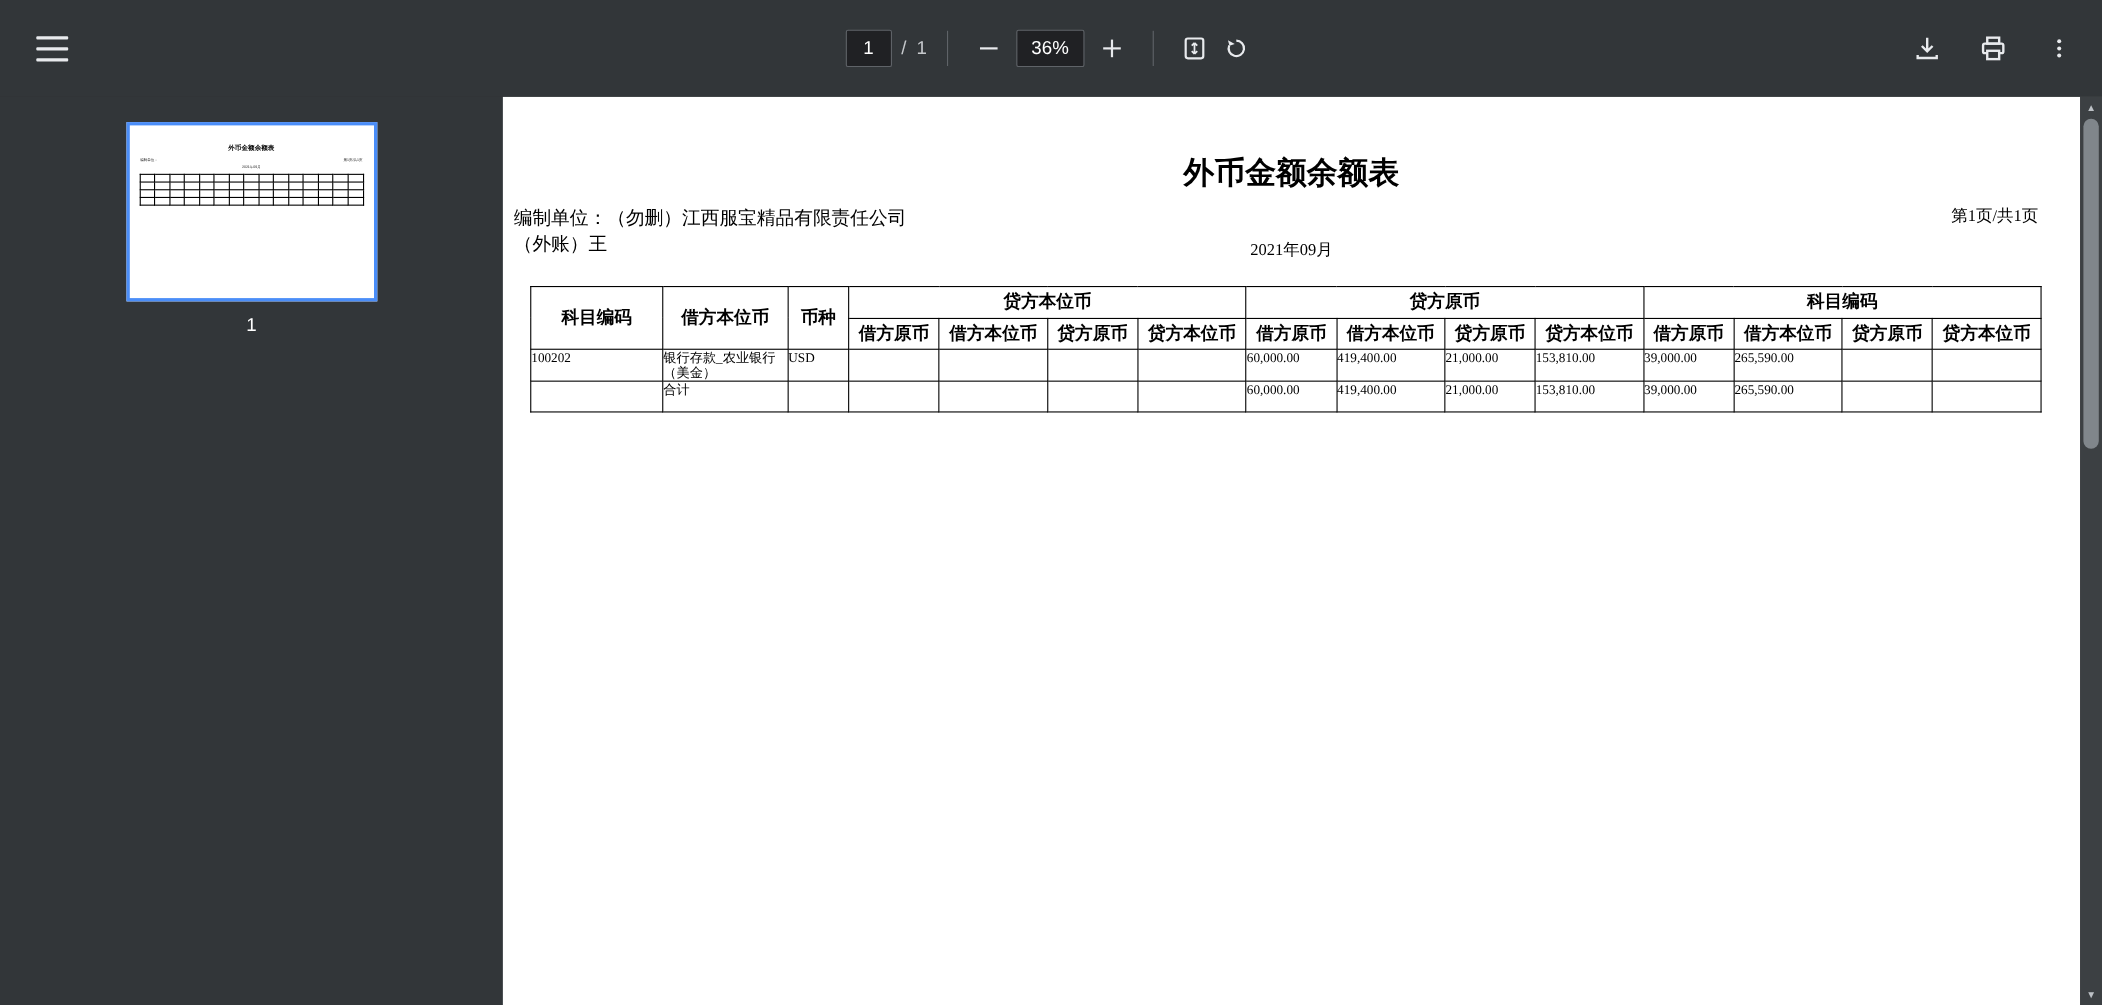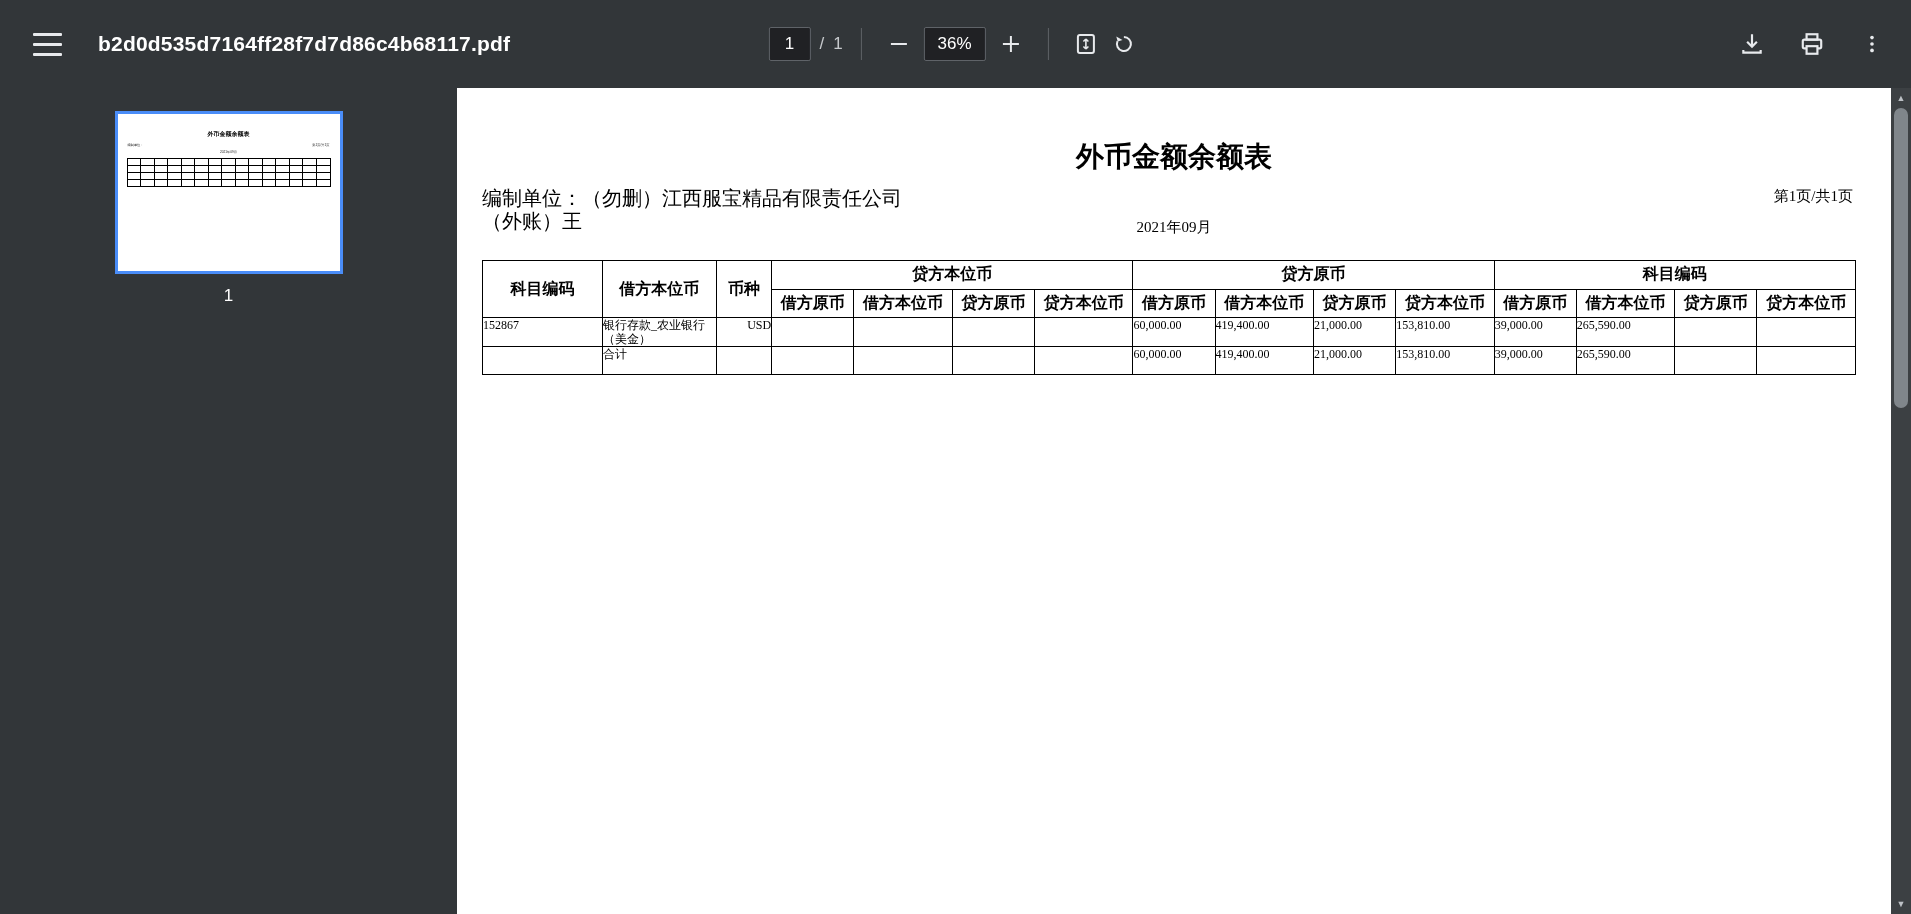--- a/index.html
+++ b/index.html
@@ -150,22 +150,22 @@
     color: #000;
     font-family: "Liberation Serif", serif;
   }
   .doc-title {
     position: absolute; top: 50px; left: 0; right: 0;
     text-align: center;
     font-size: 28px; font-weight: bold;
     font-family: "Liberation Serif", serif;
   }
   .doc-unit {
-    position: absolute; top: 99px; left: 25px;
-    font-size: 20px; line-height: 23px;
+    position: absolute; top: 99px; left: 10px;
+    font-size: 17px; line-height: 23px;
     font-family: Liberation Sans, sans-serif;
     white-space: pre-line;
   }
   .doc-pageno {
     position: absolute; top: 99px; right: 38px;
     font-size: 15px;
     font-family: "Liberation Serif", serif;
   }
   .doc-period {
     position: absolute; top: 130px; left: 0; right: 0;
@@ -189,33 +189,32 @@
     height: 28px;
   }
   table.fin th.tall { height: 57px; margin-top: 10px; }
   table.fin td {
     font-size: 12px; height: 29px;
     vertical-align: top;
   }
   td.num { padding-right: 5px; vertical-align: middle; font-size: 12.5px; }
   td.code { padding-left: 4px; padding-top: 3px; }
   td.name { padding-left: 4px; padding-top: 3px; line-height: 14px; }
-  td.cur { text-align: right; vertical-align: middle; font-size: 12.5px; margin-top: 32px; }
+  td.cur { text-align: left; vertical-align: middle; font-size: 12.5px; margin-top: 32px; }
   tr.row2 td { height: 28px; }
 </style>
 </head>
 <body>
 
 <div id="toolbar">
   <div id="menu-btn">
     <span></span>
       <span></span>
       <span></span>
   </div>
-  <div id="doc-title">b2d0d535d7164ff28f7d7d86c4b68117.pdf</div>
 
   <div id="center-controls">
     <input id="page-input" value="1" style="">
     <span class="page-sep">/</span>
     <span id="page-count">1</span>
 
     <div class="divider-v"></div>
 
     <div class="tb-btn">
       <svg width="22" height="22" viewBox="0 0 22 22">
@@ -383,21 +382,21 @@
             <th style="width:65px">贷方原币</th>
             <th style="width:78px">贷方本位币</th>
             <th style="width:65px">借方原币</th>
             <th style="width:78px">借方本位币</th>
             <th style="width:65px">贷方原币</th>
             <th style="width:78px">贷方本位币</th>
           </tr>
         </thead>
         <tbody>
           <tr>
-            <td class="code">152867</td>
+            <td class="code">100202</td>
             <td class="name">银行存款_农业银行（美金）</td>
             <td class="cur">USD</td>
             <td class="num"></td>
             <td class="num"></td>
             <td class="num"></td>
             <td class="num"></td>
             <td class="num">60,000.00</td>
             <td class="num">419,400.00</td>
             <td class="num">21,000.00</td>
             <td class="num">153,810.00</td>

